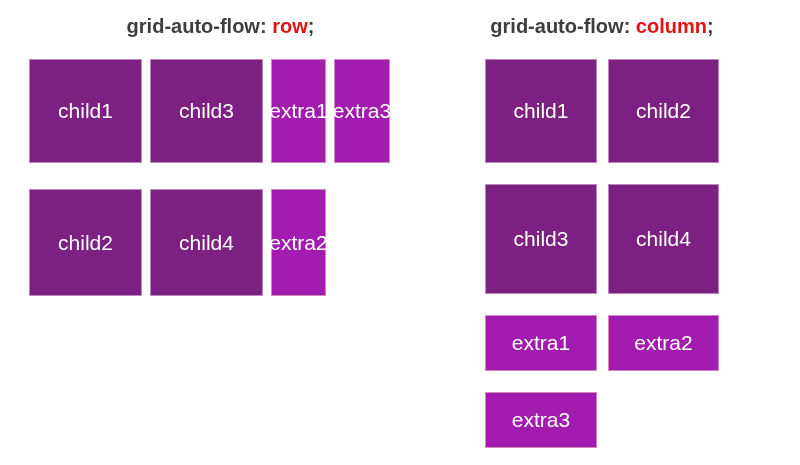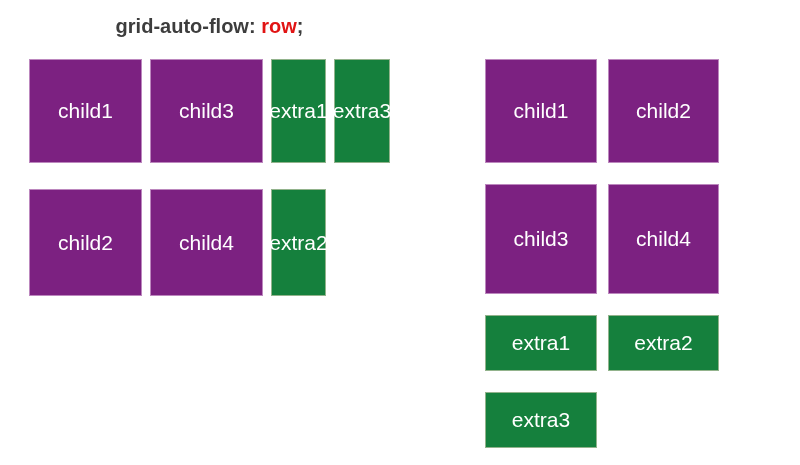--- a/index.html
+++ b/index.html
@@ -54,24 +54,24 @@
     justify-content: center;
     color: #ffffff;
     font-size: 21px;
     box-sizing: border-box;
   }
   .box.child {
     background: #7c2181;
     border: 1px solid rgba(240, 220, 240, 0.55);
   }
   .box.extra {
-    background: #15803d;
+    background: #a21caf;
     border: 1px solid rgba(250, 220, 205, 0.55);
   }
-  .title-row-flow   { left: 29px;  width: 361px; }
+  .title-row-flow   { left: 40px;  width: 361px; }
   .title-col-flow   { left: 485px; width: 234px; }
 </style>
 </head>
 <body>
 
 <div class="canvas">
 
   <div class="panel-title title-row-flow">
     <span>grid-auto-flow: </span><span class="keyword">row</span><span>;</span>
   </div>
@@ -79,20 +79,23 @@
   <div class="grid grid-row-flow">
     <div class="box child">child1</div>
     <div class="box child">child3</div>
     <div class="box extra">extra1</div>
     <div class="box extra">extra3</div>
     <div class="box child">child2</div>
     <div class="box child">child4</div>
     <div class="box extra">extra2</div>
   </div>
 
+  <div class="panel-title title-col-flow">
+    <span>grid-auto-flow: </span><span class="keyword">column</span><span>;</span>
+  </div>
 
   <div class="grid grid-col-flow">
     <div class="box child">child1</div>
     <div class="box child">child2</div>
     <div class="box child">child3</div>
     <div class="box child">child4</div>
     <div class="box extra">extra1</div>
     <div class="box extra">extra2</div>
     <div class="box extra">extra3</div>
   </div>

